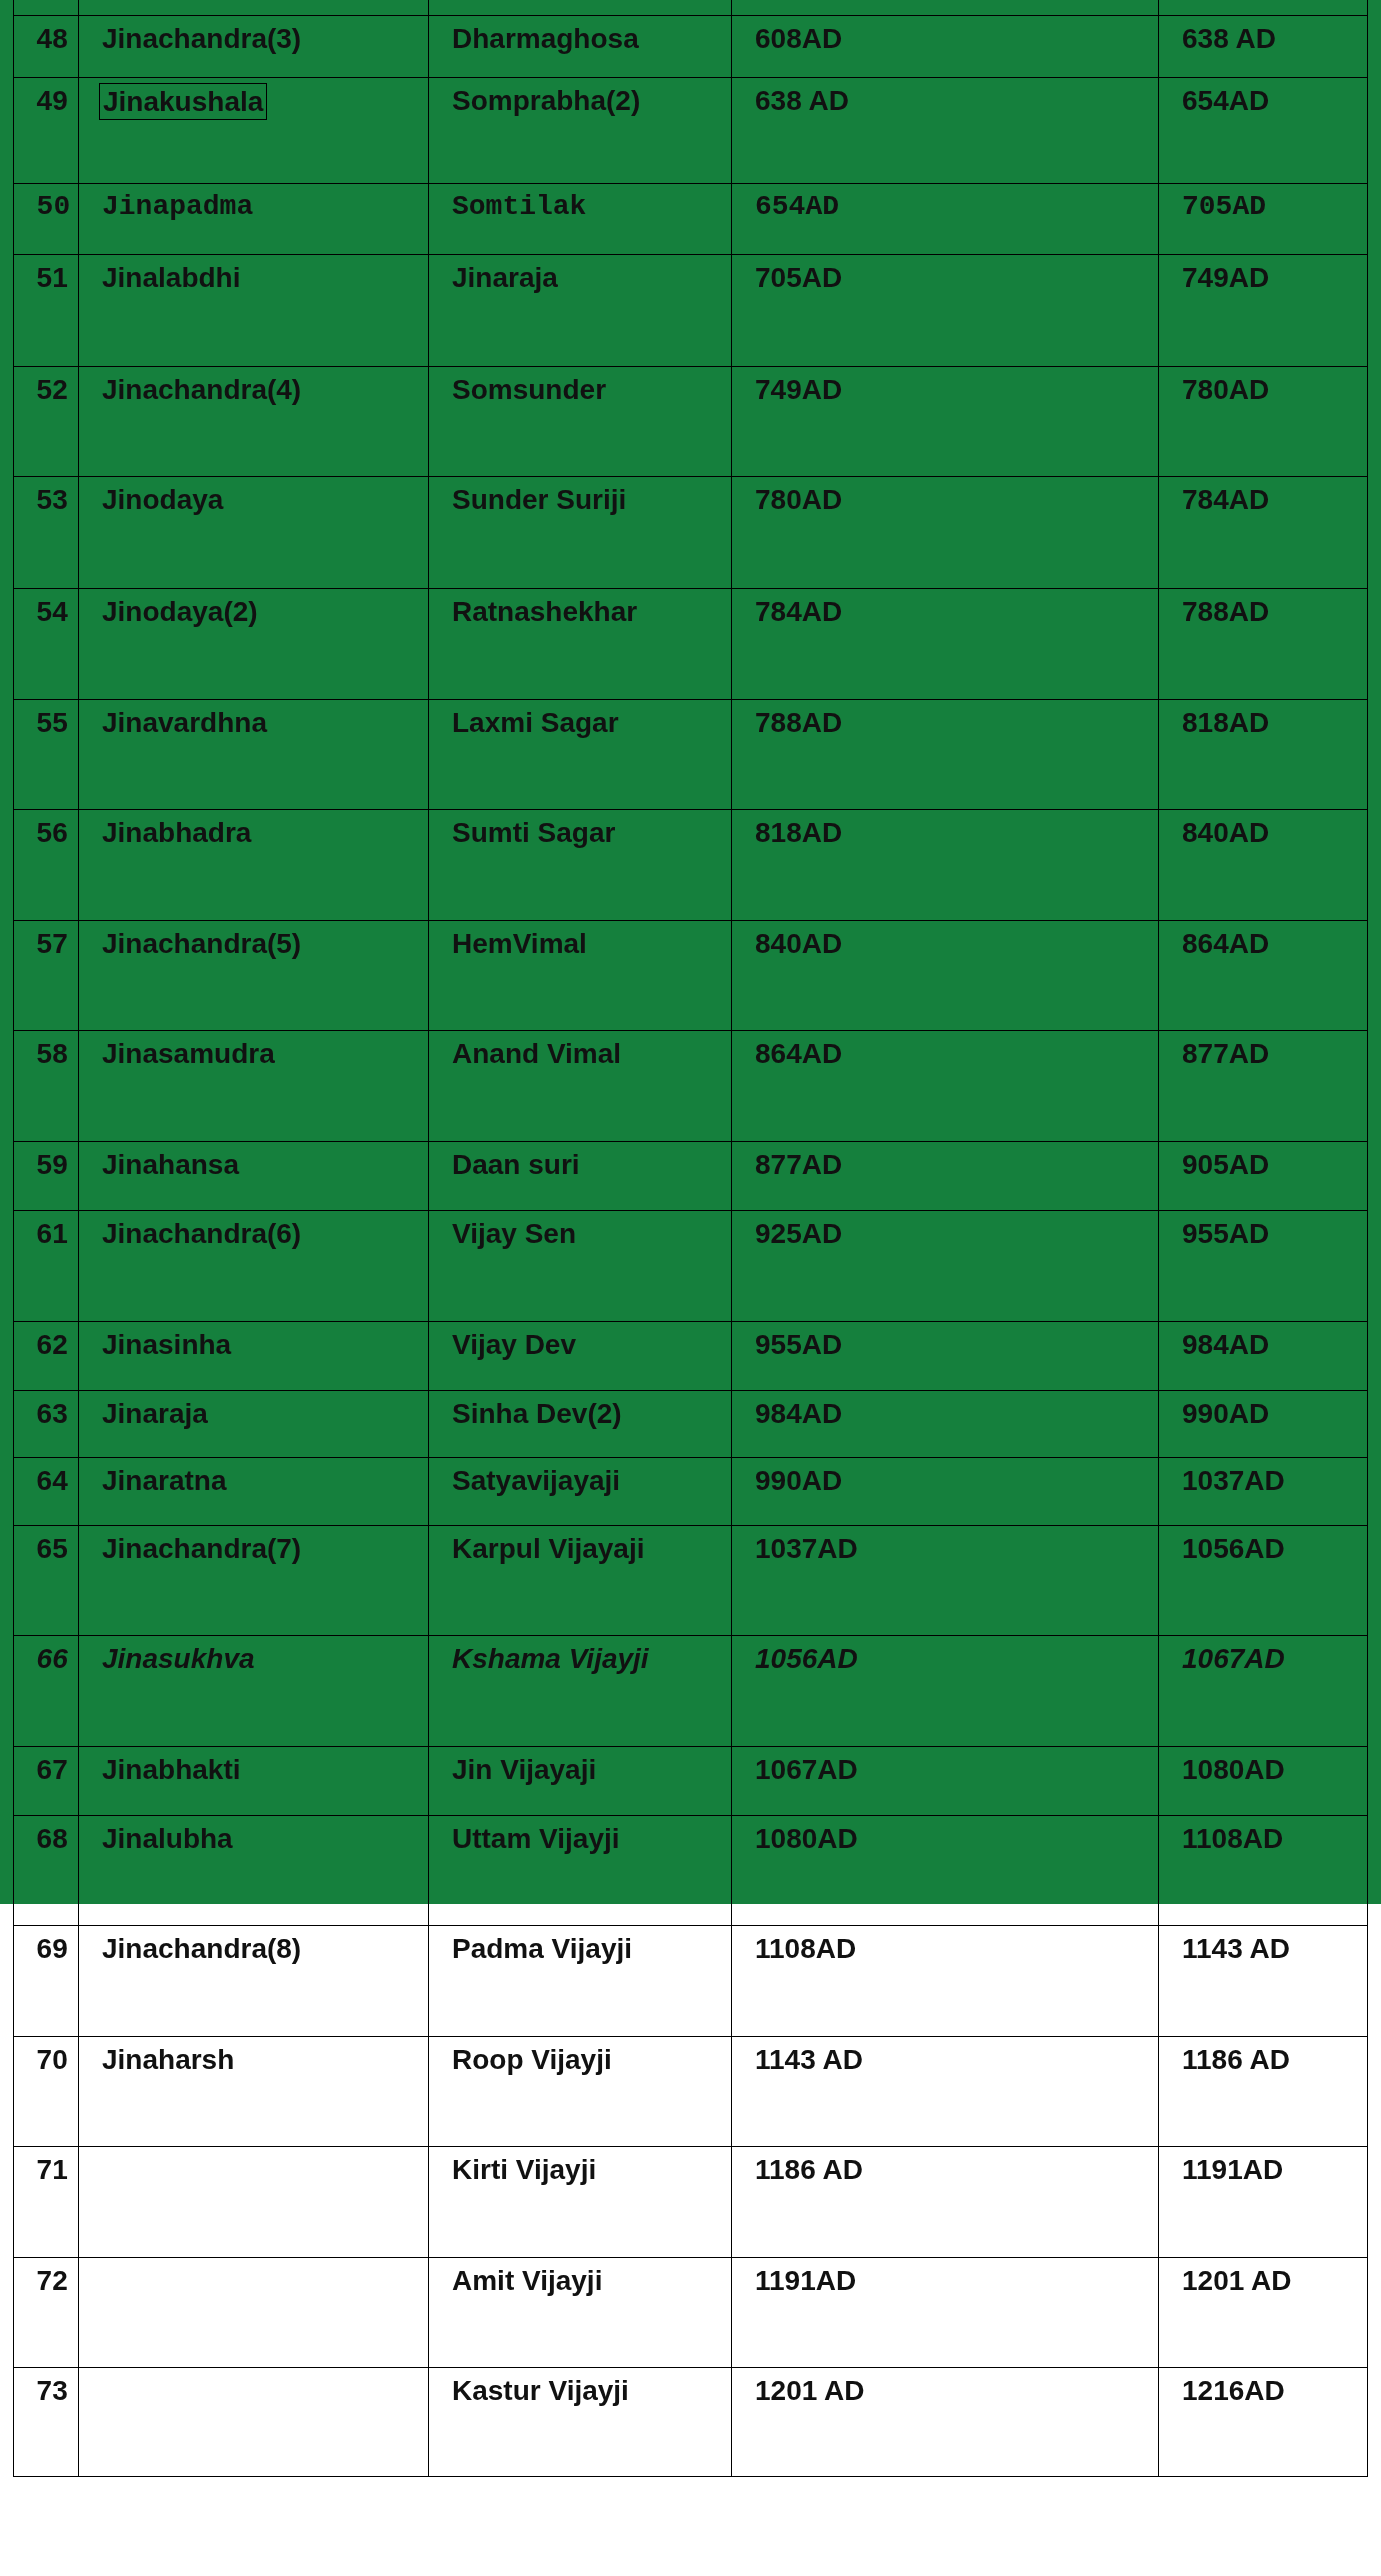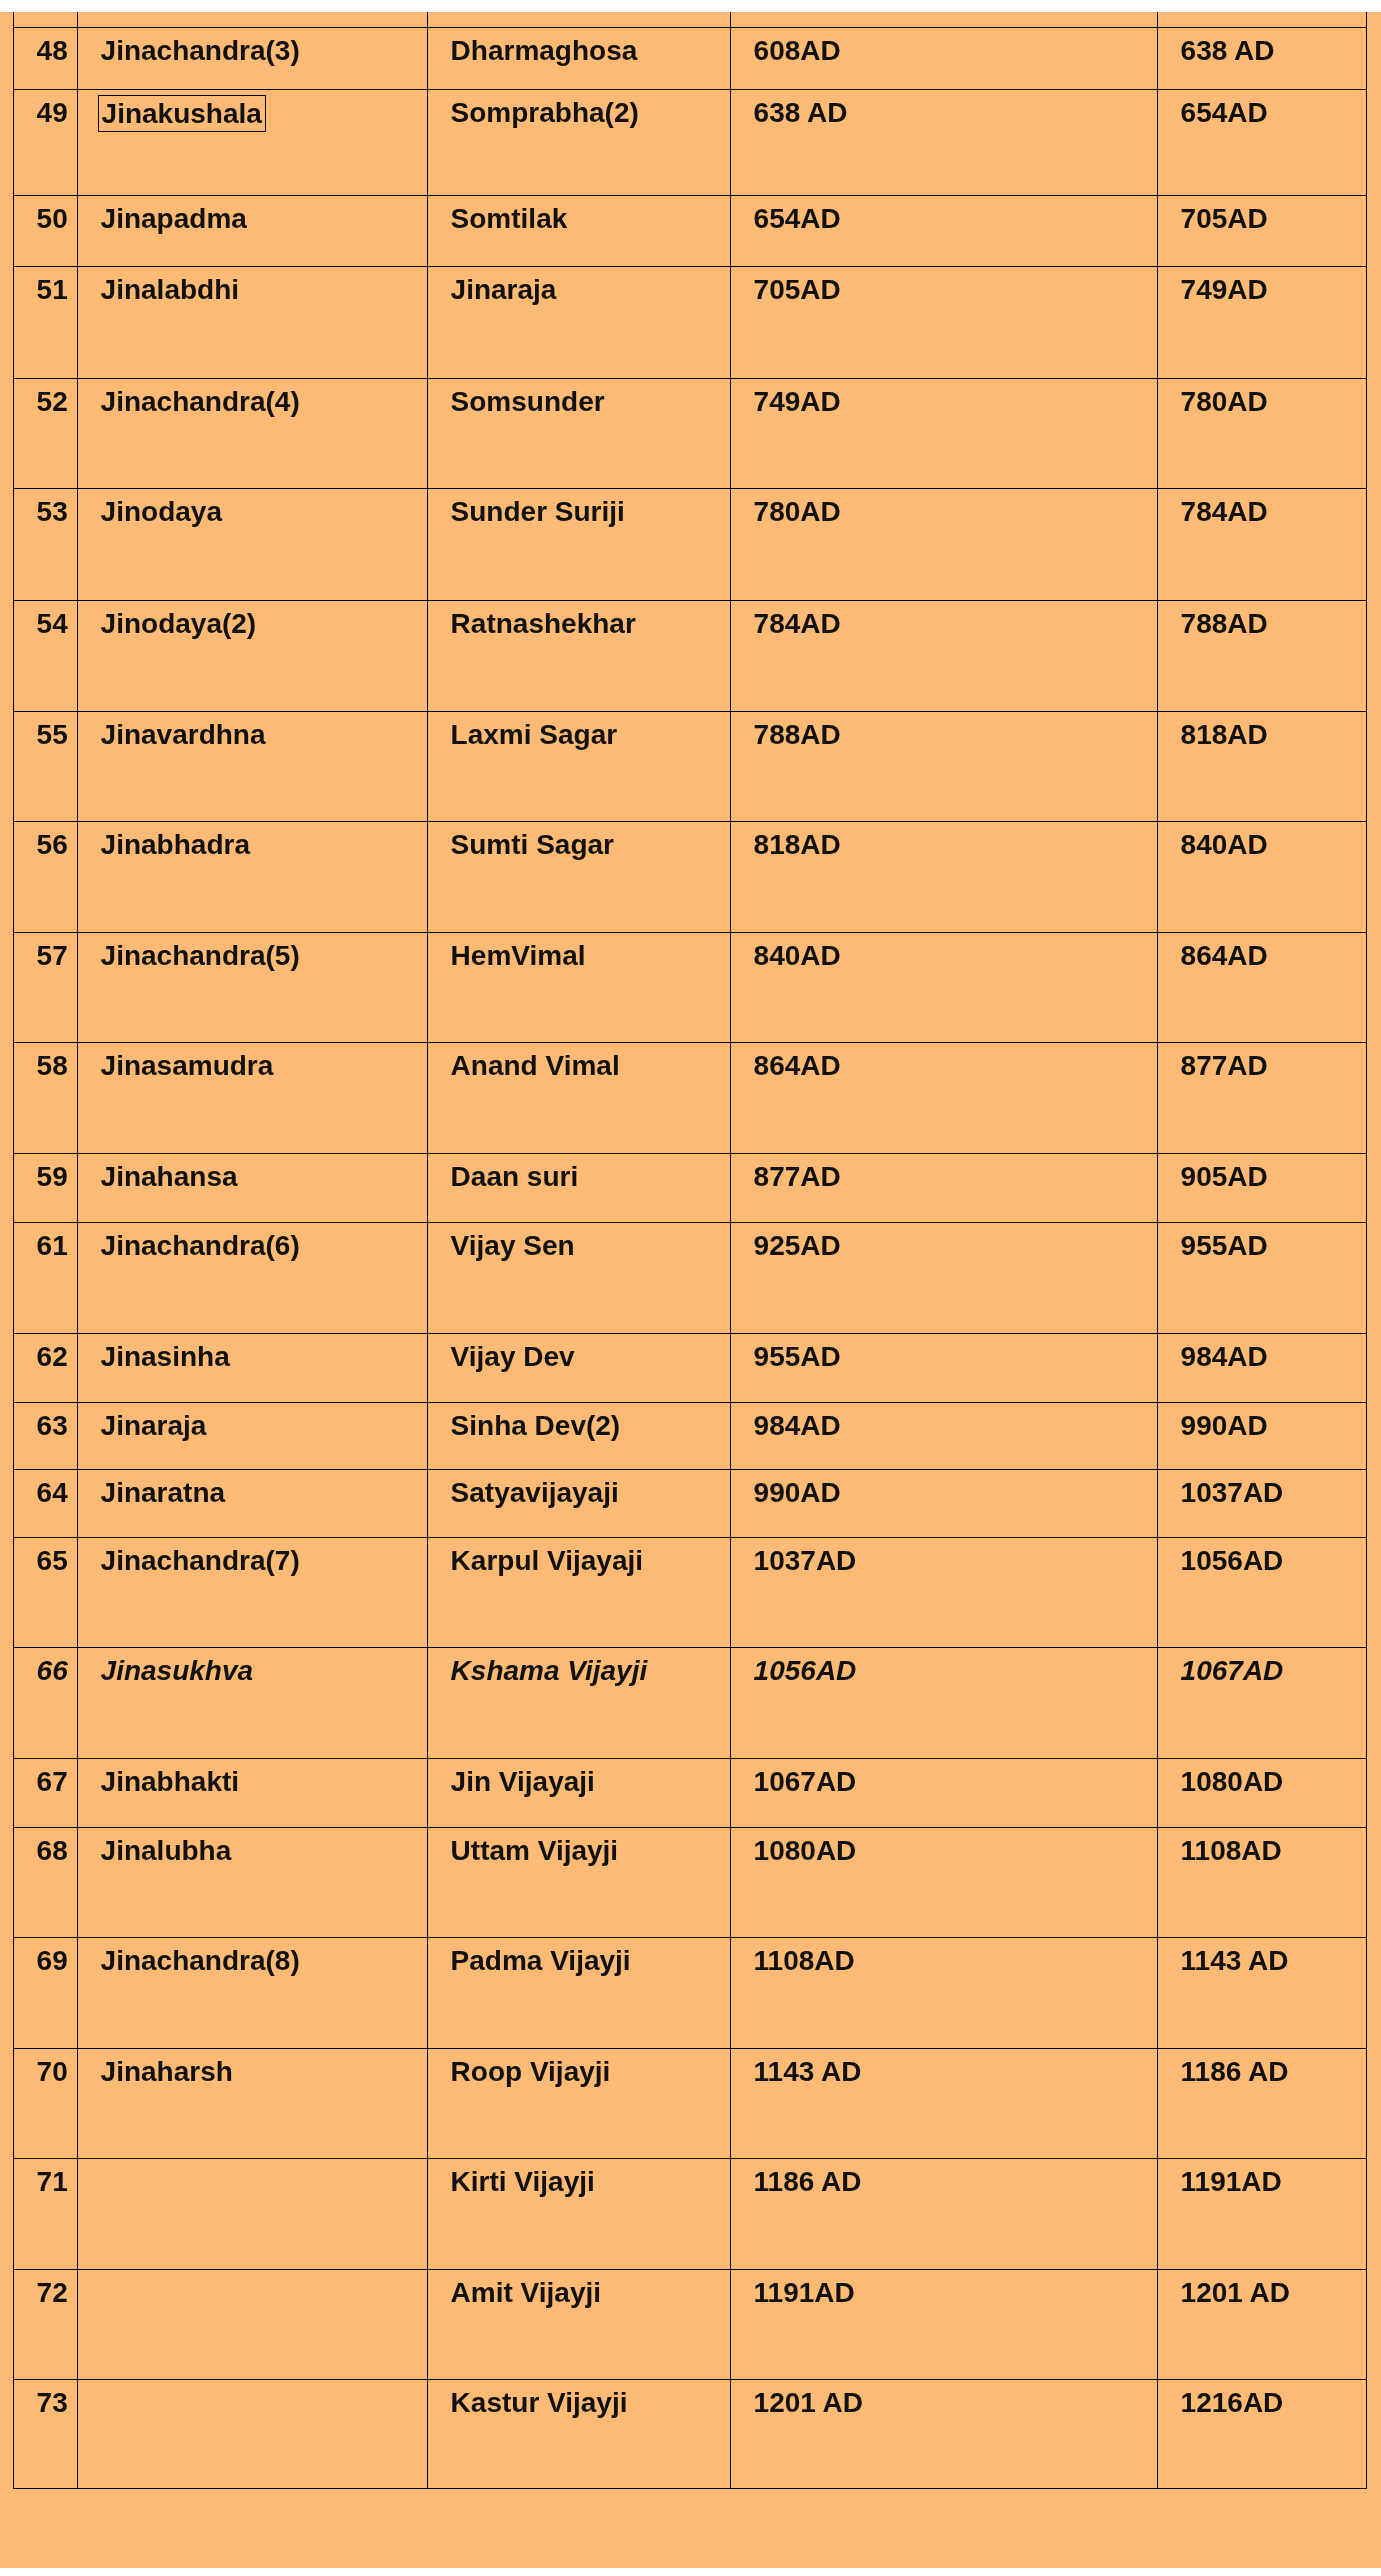--- a/index.html
+++ b/index.html
@@ -6,23 +6,22 @@
     margin: 0;
     padding: 0;
     background: #ffffff;
     width: 1381px;
     height: 2576px;
     overflow: hidden;
   }
   .page {
     position: relative;
     width: 1381px;
-    height: 2556px;
-    background: #fdba74;
-    margin-top: 12px;
+    height: 1904px;
+    background: #15803d;
   }
   table.doc-table {
     border-collapse: collapse;
     table-layout: fixed;
     margin-left: 12.6px;
     font-family: "Liberation Sans", sans-serif;
     font-weight: 700;
     font-size: 28px;
     color: #111111;
   }
@@ -79,21 +78,21 @@
           <td class="col-start">608AD</td>
           <td class="col-end">638 AD</td>
         </tr>
         <tr style="height: 106px;">
           <td class="col-num">49</td>
           <td class="col-name"><span class="boxed">Jinakushala</span></td>
           <td class="col-name2">Somprabha(2)</td>
           <td class="col-start">638 AD</td>
           <td class="col-end">654AD</td>
         </tr>
-        <tr style="height: 71px;">
+        <tr style="height: 71px; font-family: Liberation Mono, monospace;">
           <td class="col-num">50</td>
           <td class="col-name">Jinapadma</td>
           <td class="col-name2">Somtilak</td>
           <td class="col-start">654AD</td>
           <td class="col-end">705AD</td>
         </tr>
         <tr style="height: 112px;">
           <td class="col-num">51</td>
           <td class="col-name">Jinalabdhi</td>
           <td class="col-name2">Jinaraja</td>

